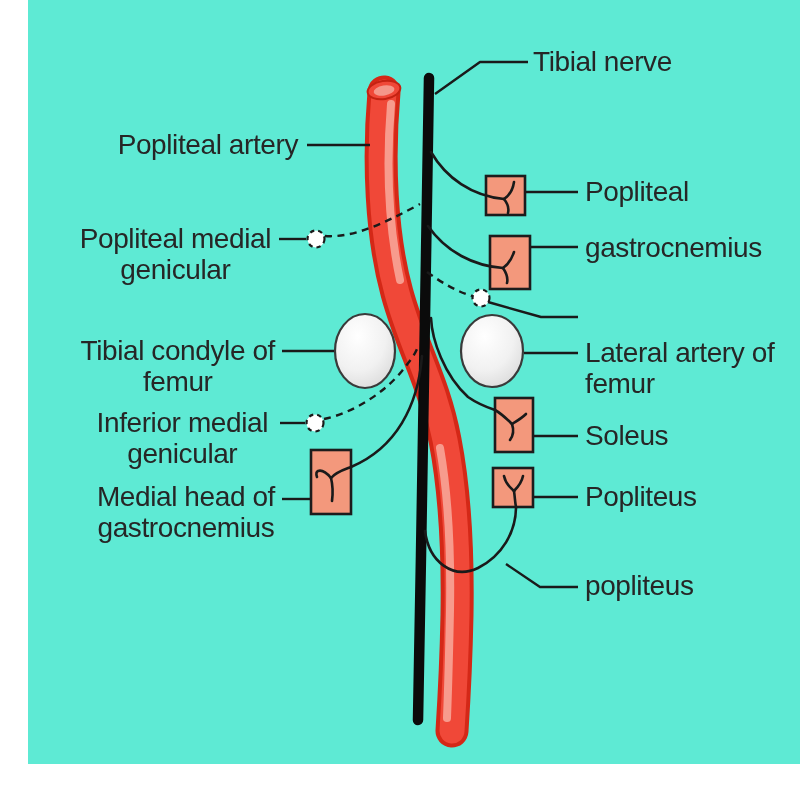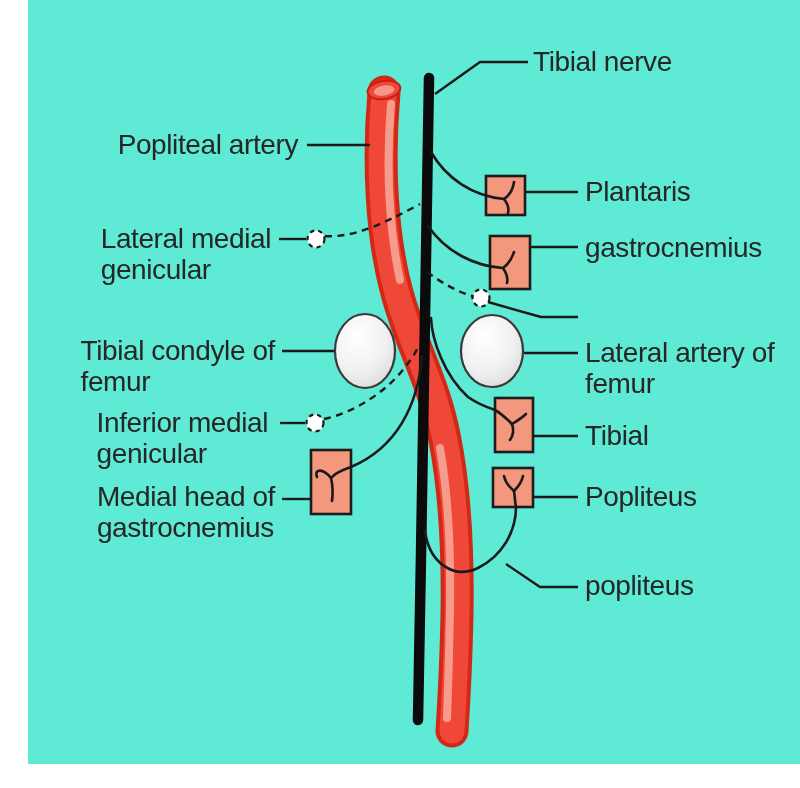--- a/index.html
+++ b/index.html
@@ -13,21 +13,21 @@
   }
   #art{position:absolute;left:0;top:0;}
   .label{
     position:absolute;
     font-size:28px;
     line-height:31px;
     color:#262626;
     letter-spacing:-0.4px;
     white-space:nowrap;
   }
-  .left-col{text-align:left;}
+  .left-col{text-align:center;}
   .right-col{text-align:left;}
 </style>
 </head>
 <body>
 
 <div id="stage">
 
   <svg id="art" width="800" height="788" viewBox="0 0 800 788">
     <defs>
       <radialGradient id="condyleGrad" cx="0.38" cy="0.3" r="0.85">
@@ -117,25 +117,25 @@
 
   <div class="label right-col" style="left:505px;top:46px">
     <div>Tibial nerve</div>
   </div>
 
   <div class="label left-col" style="right:530px;top:129px">
     <div>Popliteal artery</div>
   </div>
 
   <div class="label right-col" style="left:557px;top:176px">
-    <div>Plantaris</div>
+    <div>Popliteal</div>
   </div>
 
   <div class="label left-col" style="right:557px;top:223px">
-    <div>Lateral medial</div>
+    <div>Popliteal medial</div>
     <div>genicular</div>
   </div>
 
   <div class="label right-col" style="left:557px;top:232px">
     <div>gastrocnemius</div>
   </div>
 
 
   <div class="label left-col" style="right:553px;top:335px">
     <div>Tibial condyle of</div>
@@ -146,21 +146,21 @@
     <div>Lateral artery of</div>
     <div>femur</div>
   </div>
 
   <div class="label left-col" style="right:560px;top:407px">
     <div>Inferior medial</div>
     <div>genicular</div>
   </div>
 
   <div class="label right-col" style="left:557px;top:420px">
-    <div>Tibial</div>
+    <div>Soleus</div>
   </div>
 
   <div class="label left-col" style="right:553px;top:481px">
     <div>Medial head of</div>
     <div>gastrocnemius</div>
   </div>
 
   <div class="label right-col" style="left:557px;top:481px">
     <div>Popliteus</div>
   </div>

